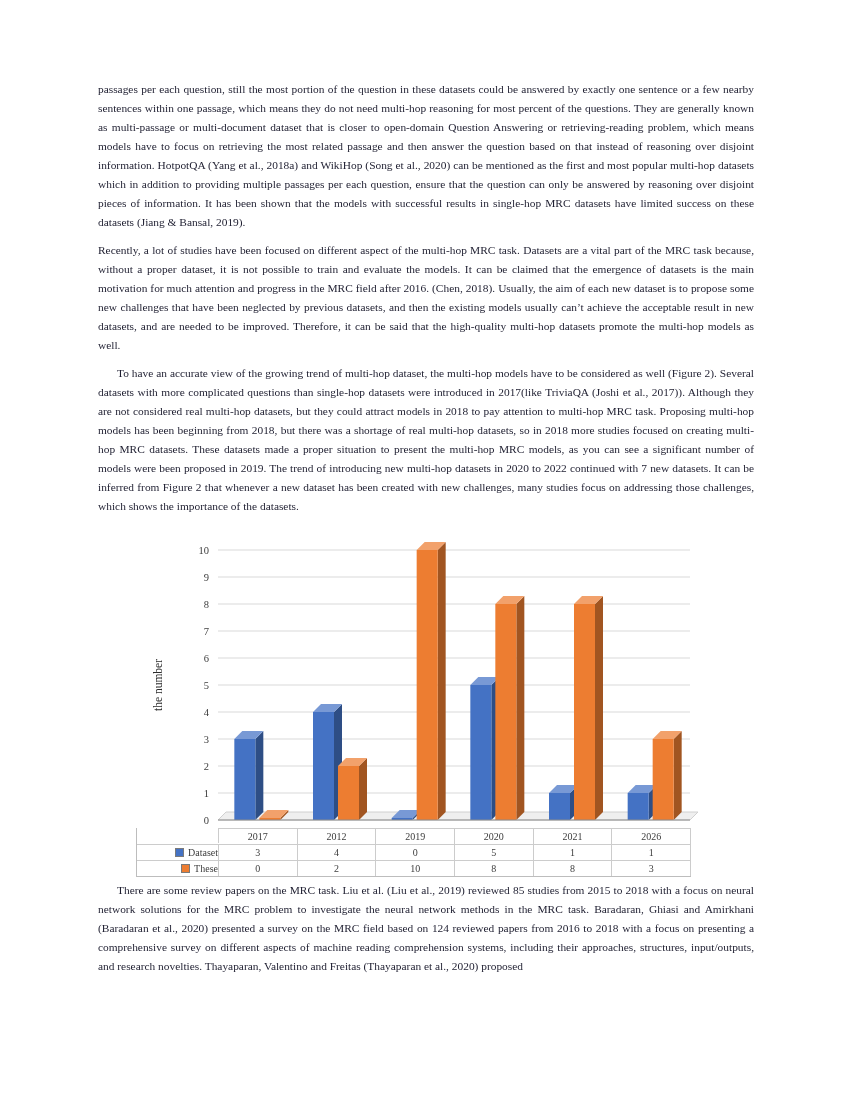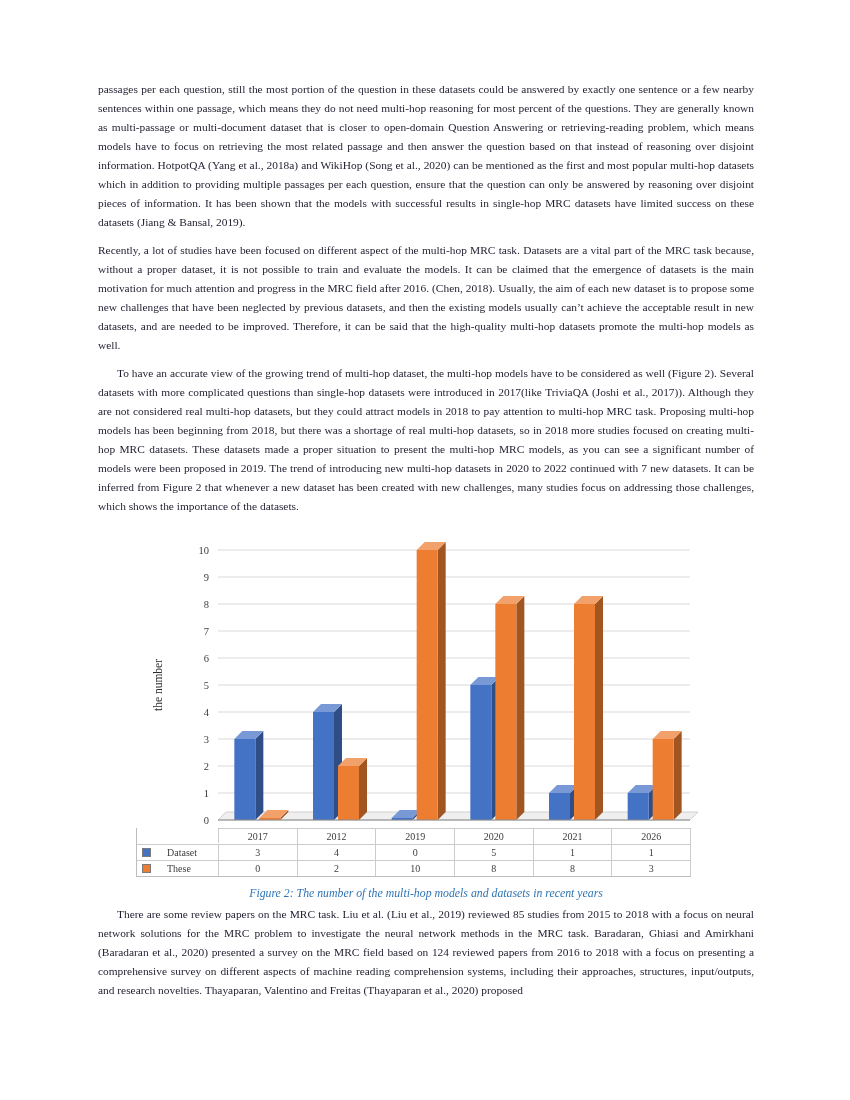--- a/index.html
+++ b/index.html
@@ -8,21 +8,21 @@
   .content{position:absolute;left:98px;top:80px;width:656px;}
   .para{font-size:11.4px;line-height:19px;text-align:justify;margin:0 0 9px 0;color:#1e1e30;}
   .para.indent{text-indent:19px;}
   figure{margin:12px 0 4px 0;padding:0;}
   .chart-wrap{margin-left:38px;width:566px;}
   .chart-table{display:grid;grid-template-columns:82px repeat(6,1fr);width:554px;
                border-left:1px solid #bdbdbd;border-bottom:1px solid #bdbdbd;
                font-size:10px;color:#3c3c3c;background:#fff;}
   .tcell{border-right:1px solid #cccccc;border-top:1px solid #cccccc;height:15px;
          display:flex;align-items:center;justify-content:center;}
-  .tcell.namecell{justify-content:flex-start;padding-left:5px;gap:16px;font-family:Liberation Serif, serif;}
+  .tcell.namecell{justify-content:flex-end;padding-left:5px;gap:4px;font-family:Liberation Serif, serif;}
   .tcell.corner{border-top:none;}
   .swatch{width:7px;height:7px;border:1px solid #7a7a7a;display:inline-block;flex:0 0 auto;}
   figcaption{text-align:center;font-style:italic;font-size:11.8px;margin-top:9px;}
 </style>
 </head>
 <body>
 
 <div class="page">
   <div class="content">
     <p class="para">passages per each question, still the most portion of the question in these datasets could be answered by exactly one sentence or a few nearby sentences within one passage, which means they do not need multi-hop reasoning for most percent of the questions. They are generally known as multi-passage or multi-document dataset that is closer to open-domain Question Answering or retrieving-reading problem, which means models have to focus on retrieving the most related passage and then answer the question based on that instead of reasoning over disjoint information. HotpotQA (Yang et al., 2018a) and WikiHop (Song et al., 2020) can be mentioned as the first and most popular multi-hop datasets which in addition to providing multiple passages per each question, ensure that the question can only be answered by reasoning over disjoint pieces of information. It has been shown that the models with successful results in single-hop MRC datasets have limited success on these datasets (Jiang &amp; Bansal, 2019).</p>
@@ -146,18 +146,17 @@
               <span>These</span>
             </div>
             <div class="tcell">0</div>
             <div class="tcell">2</div>
             <div class="tcell">10</div>
             <div class="tcell">8</div>
             <div class="tcell">8</div>
             <div class="tcell">3</div>
           </div>
       </div>
-      <figcaption style="color: rgb(46, 116, 181);">Figure 2: The number of the multi-hop models and datasets in recent years</figcaption>
     </figure>
 
     <p class="para indent">There are some review papers on the MRC task. Liu et al. (Liu et al., 2019) reviewed 85 studies from 2015 to 2018 with a focus on neural network solutions for the MRC problem to investigate the neural network methods in the MRC task. Baradaran, Ghiasi and Amirkhani (Baradaran et al., 2020) presented a survey on the MRC field based on 124 reviewed papers from 2016 to 2018 with a focus on presenting a comprehensive survey on different aspects of machine reading comprehension systems, including their approaches, structures, input/outputs, and research novelties. Thayaparan, Valentino and Freitas (Thayaparan et al., 2020) proposed</p>
   </div>
 </div>
 
 </body></html>

